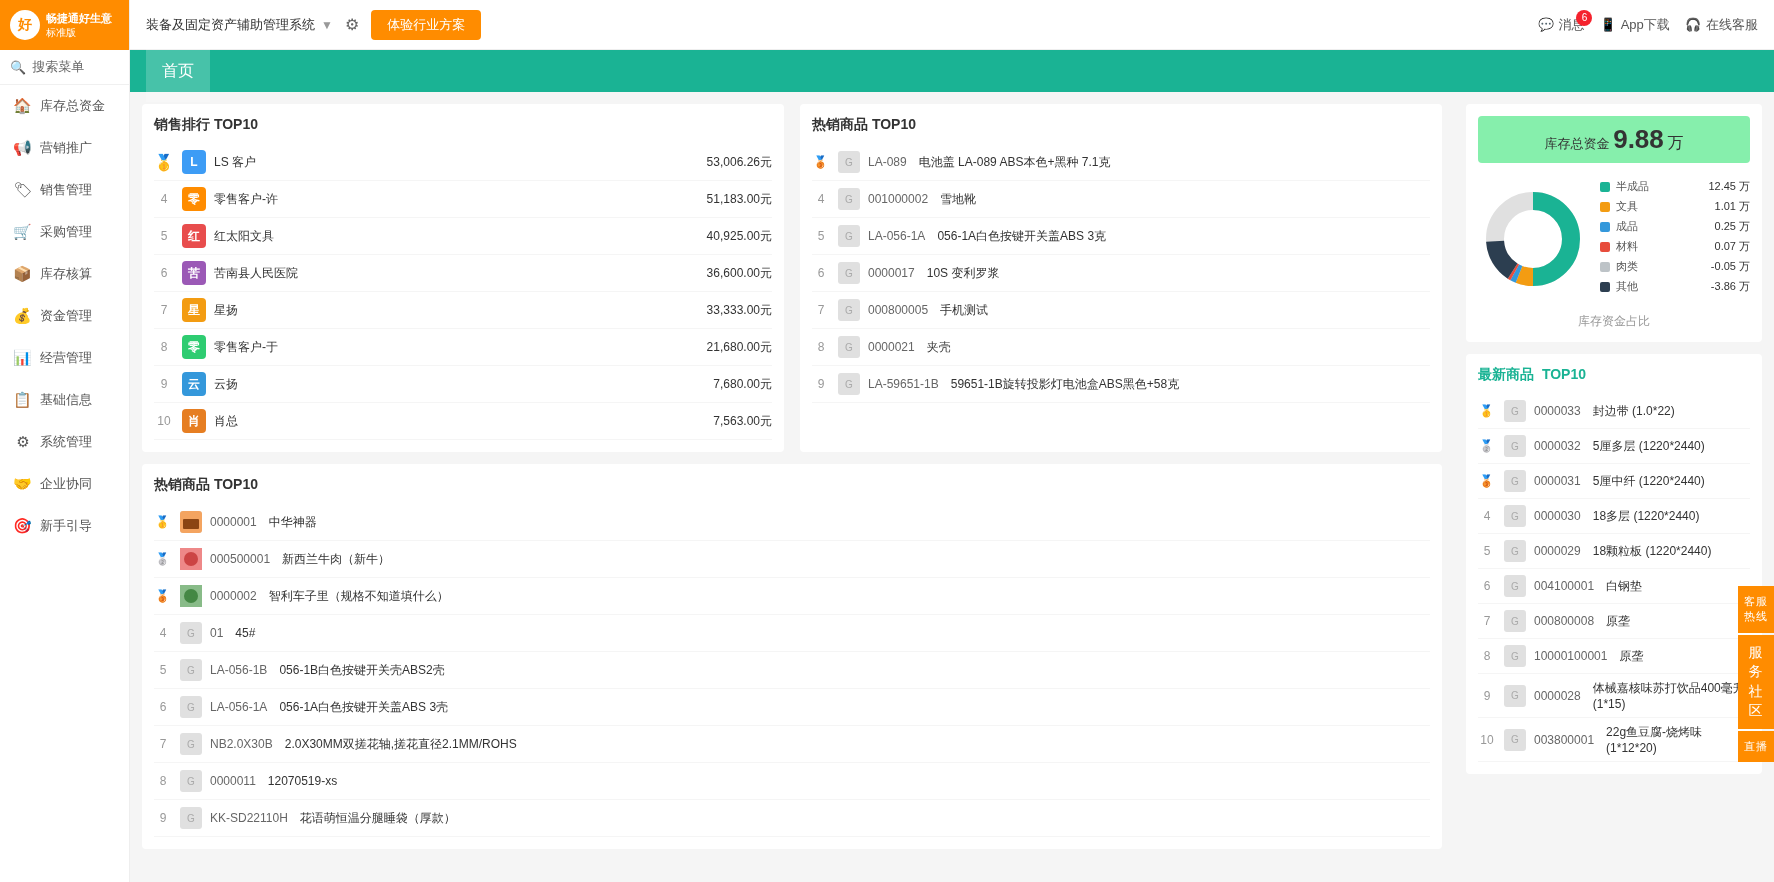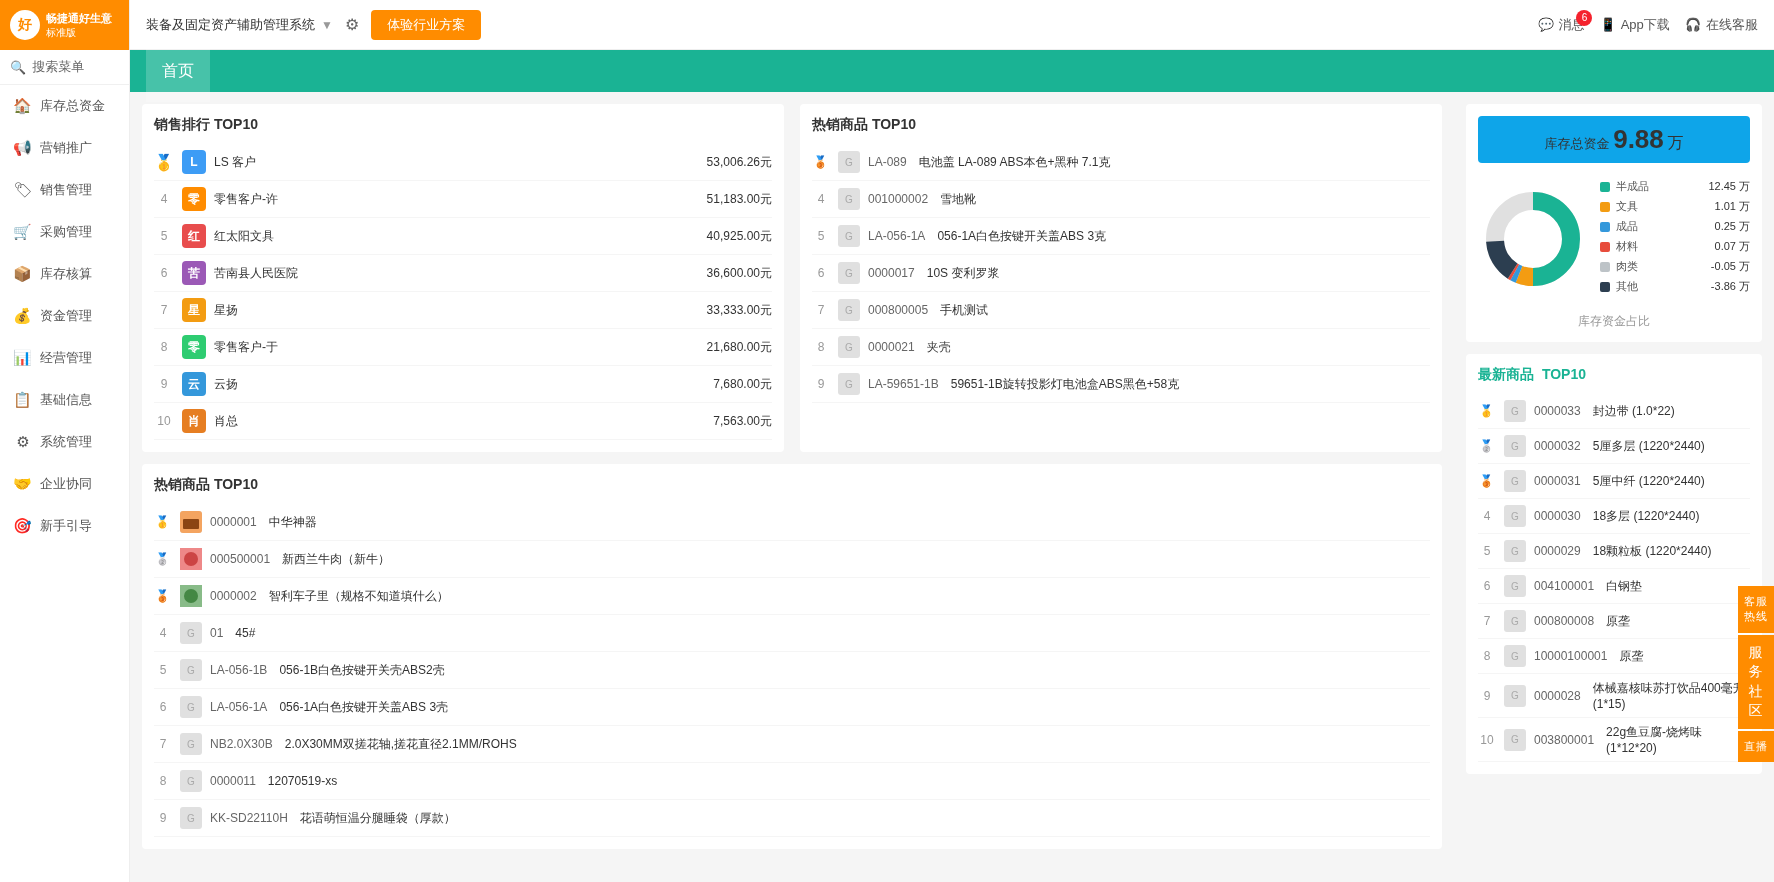--- a/index.html
+++ b/index.html
@@ -271,21 +271,21 @@
     .inventory-panel {
       background: #fff;
       border-radius: 4px;
       padding: 12px;
     }
     .inventory-total {
       font-size: 13px;
       color: #333;
       text-align: center;
       margin-bottom: 8px;
-      background: #0ea5e9;
+      background: #86efac;
       padding: 8px;
       border-radius: 4px;
     }
     .inventory-total-num {
       font-size: 26px;
       font-weight: bold;
       color: #333;
     }
     .inventory-total-unit { font-size: 16px; color: #333; }
 

